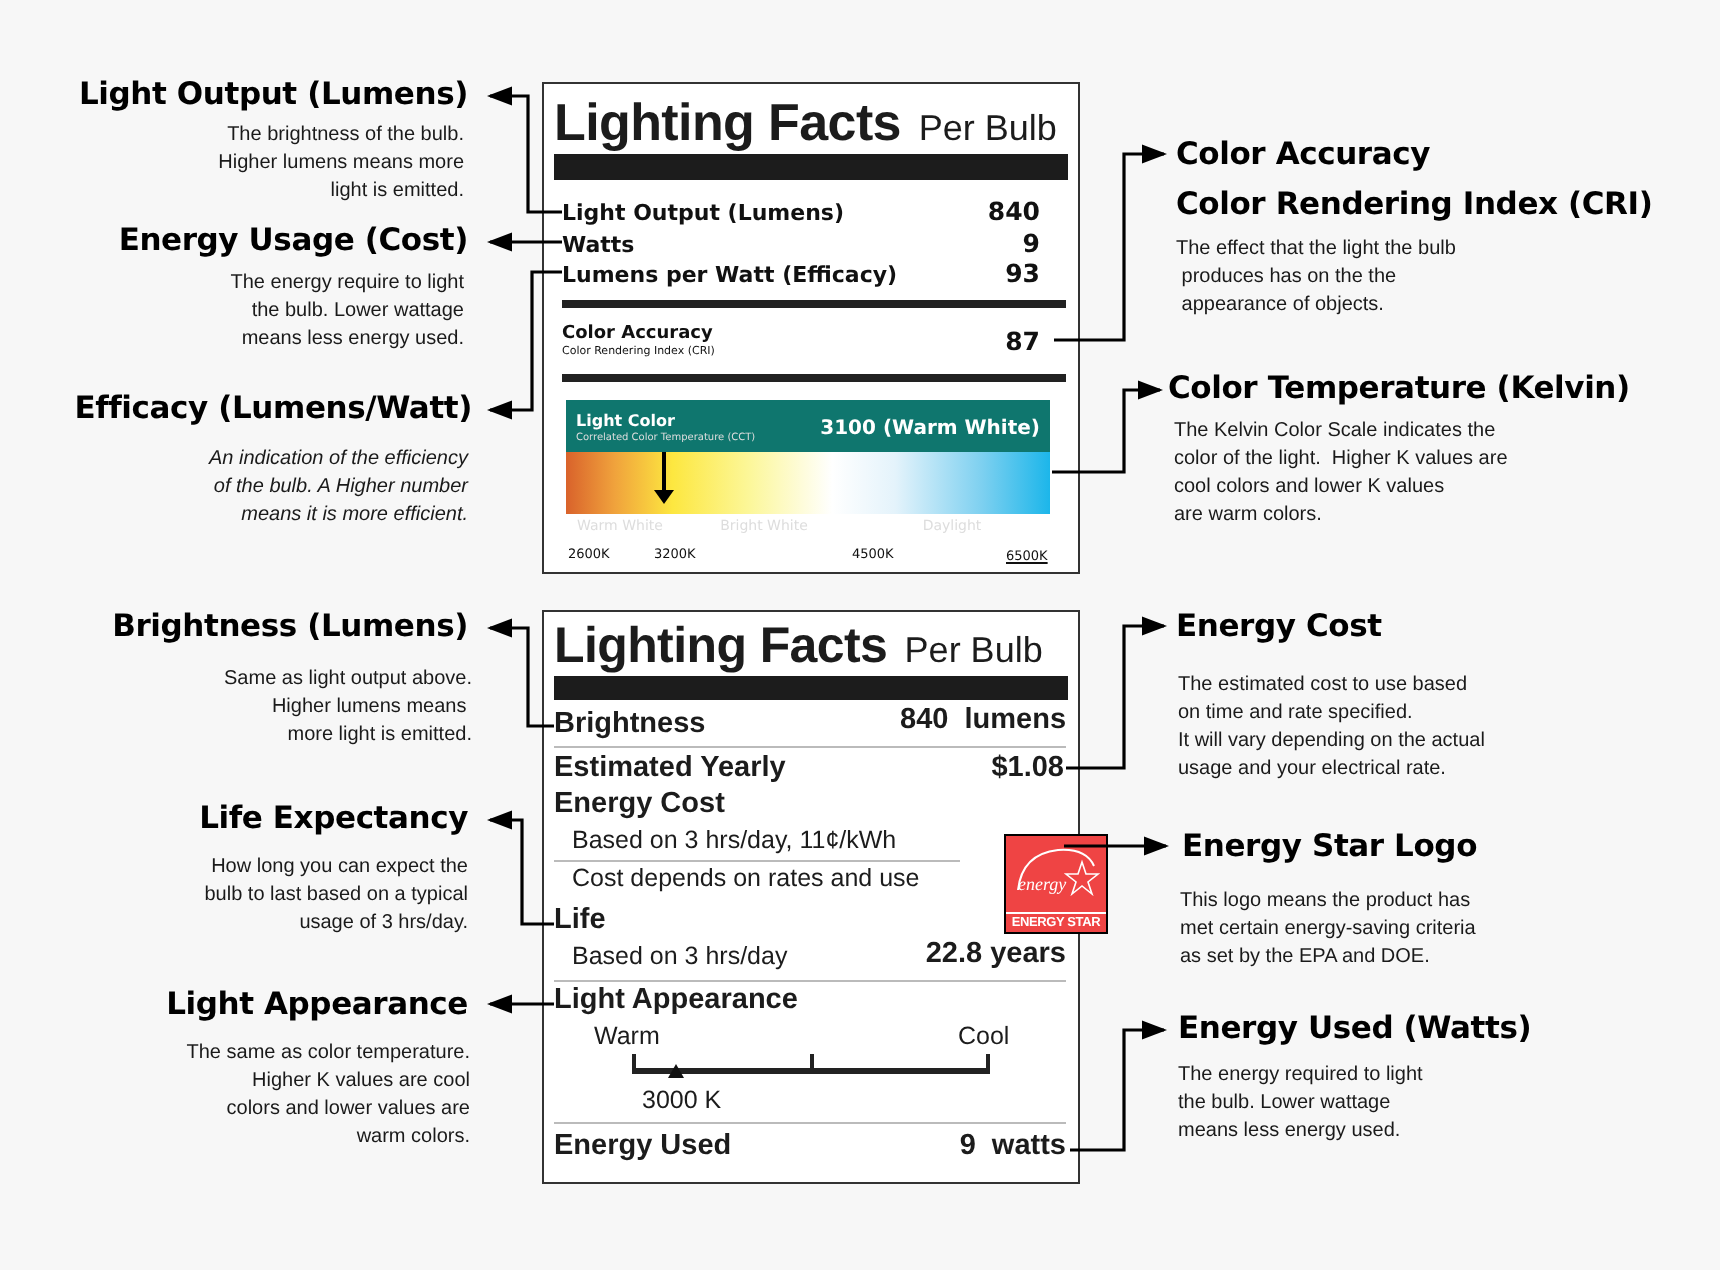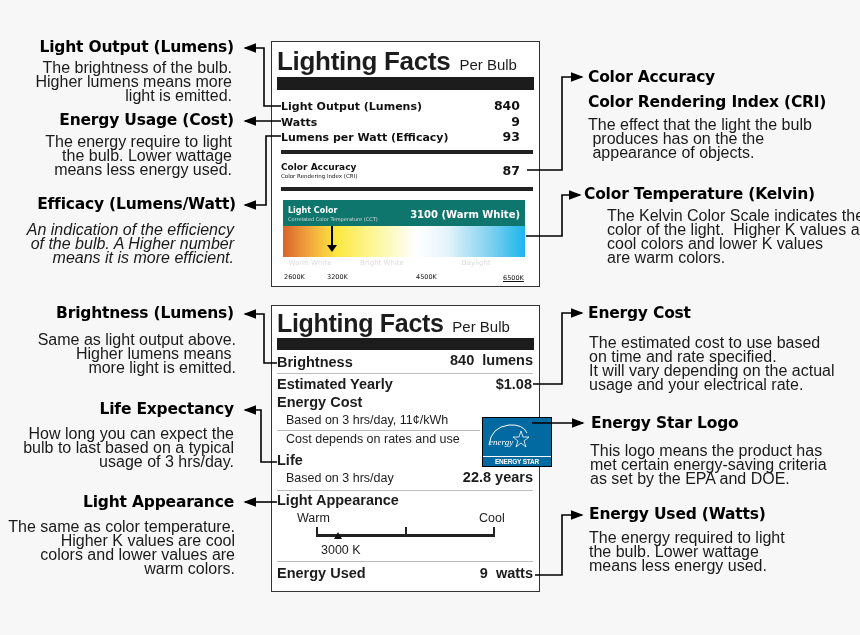--- a/index.html
+++ b/index.html
@@ -3,48 +3,48 @@
 <meta charset="utf-8">
 <style>
   * { box-sizing: border-box; margin: 0; padding: 0; }
   html, body { width: 860px; height: 635px; background: #f7f7f7; overflow: hidden; }
   body { position: relative; font-family: "Liberation Sans", sans-serif; color: #111; }
 
   .abs { position: absolute; }
 
   
   .ann-title { position: absolute; font-family: "DejaVu Sans", sans-serif; font-weight: bold; font-size: 15.5px; color: #000; white-space: nowrap; letter-spacing: -0.2px; }
-  .ann-desc { position: absolute; font-size: 16px; line-height: 14px; color: #1a1a1a; white-space: pre; }
+  .ann-desc { position: absolute; font-size: 10px; line-height: 14px; color: #1a1a1a; white-space: pre; }
   .left .ann-title, .left .ann-desc { text-align: right; }
 
   
   .label { position: absolute; background: #fff; border: 1.5px solid #333; }
   .lf-title { position: absolute; font-weight: bold; font-size: 26px; color: #1c1c1c; white-space: nowrap; letter-spacing: -0.3px; }
-  .lf-sub { font-weight: normal; font-size: 15px; letter-spacing: 0; margin-left: 2px; }
+  .lf-sub { font-weight: normal; font-size: 18px; letter-spacing: 0; margin-left: 2px; }
   .thick-bar { position: absolute; background: #1c1c1c; }
   .rule { position: absolute; background: #222; }
   .thin-rule { position: absolute; background: #bbb; height: 1px; }
 
   .row { position: absolute; font-size: 11px; font-weight: bold; white-space: nowrap; font-family: "DejaVu Sans", sans-serif; }
   .val { position: absolute; font-weight: bold; font-size: 12.5px; text-align: right; white-space: nowrap; font-family: "DejaVu Sans", sans-serif; }
 
   .l2 { position: absolute; font-size: 14.5px; white-space: nowrap; color: #1c1c1c; }
   .l2b { font-weight: bold; }
 
   
   .lc-box { position: absolute; left: 283px; top: 200px; width: 242px; height: 56px; background: #0f766e; }
   .lc-grad { position: absolute; left: 0; top: 26px; width: 242px; height: 31px;
     background: linear-gradient(to right, #d9622b 0%, #f0a23c 10%, #fde740 22%, #fcf79a 38%, #ffffff 55%, #e4f3fb 68%, #7dd0f0 86%, #1cb6ea 100%); }
   .lc-seg { position: absolute; top: 57px; height: 13px; color: #ddd; font-size: 7px; text-align: center; line-height: 13px; font-family: "DejaVu Sans", sans-serif; }
   .tick-lbl { position: absolute; font-size: 6.5px; color: #111; font-family: "DejaVu Sans", sans-serif; }
 
   
   svg.conn { position: absolute; left: 0; top: 0; width: 860px; height: 635px; pointer-events: none; }
 
-  .estar { position: absolute; left: 482px; top: 417px; width: 70px; height: 50px; background: #0369a1; border: 1px solid #000; }
+  .estar { position: absolute; left: 502px; top: 417px; width: 52px; height: 50px; background: #ef4444; border: 1px solid #000; }
   .estar-text { position: absolute; bottom: 1px; left: 0; width: 100%; font-size: 6.5px; color: #fff; text-align: center; font-weight: bold; letter-spacing: -0.2px; border-top: 1px solid #fff; padding-top: 1px; }
 </style>
 </head>
 <body>
 
 <div class="left">
   <div class="ann-title" style="right:626px; top:38px;">Light Output (Lumens)</div>
   <div class="ann-desc" style="right:628px; top:61px;">The brightness of the bulb.
 Higher lumens means more
 light is emitted.</div>
@@ -85,32 +85,32 @@
   <div class="abs" style="left:48px; top:26px; width:1.5px; height:22px; background:#000;"></div>
   <div class="abs" style="left:44px; top:45px; width:0; height:0; border-left:5px solid transparent; border-right:5px solid transparent; border-top:7px solid #000;"></div>
   <div class="lc-seg" style="left:0; width:54px;">Warm White</div>
   <div class="abs" style="left:54px; top:57px; width:1px; height:13px; background:#fff;"></div>
   <div class="lc-seg" style="left:55px; width:88px;">Bright White</div>
   <div class="abs" style="left:143px; top:57px; width:1px; height:13px; background:#fff;"></div>
   <div class="lc-seg" style="left:144px; width:98px;">Daylight</div>
 </div>
 <div class="tick-lbl" style="left:284px; top:273px;">2600K</div>
 <div class="tick-lbl" style="left:327px; top:273px;">3200K</div>
-<div class="tick-lbl" style="left:416px; top:273px;text-align:center;">4500K</div>
+<div class="tick-lbl" style="left:426px; top:273px;text-align:center;">4500K</div>
 <div class="tick-lbl" style="left:503px; top:274px;text-decoration:underline;">6500K</div>
 
 <div>
   <div class="ann-title" style="left:588px; top:68px;">Color Accuracy</div>
   <div class="ann-title" style="left:588px; top:93px;">Color Rendering Index (CRI)</div>
   <div class="ann-desc" style="left:588px; top:118px;">The effect that the light the bulb
  produces has on the the
  appearance of objects.</div>
 
   <div class="ann-title" style="left:584px; top:185px;">Color Temperature (Kelvin)</div>
-  <div class="ann-desc" style="left:587px; top:209px;margin-left:20px;">The Kelvin Color Scale indicates the
+  <div class="ann-desc" style="left:587px; top:209px;">The Kelvin Color Scale indicates the
 color of the light.  Higher K values are
 cool colors and lower K values
 are warm colors.</div>
 </div>
 
 <div class="left">
   <div class="ann-title" style="right:626px; top:304px;">Brightness (Lumens)</div>
   <div class="ann-desc" style="right:624px; top:333px;">Same as light output above.
 Higher lumens means 
 more light is emitted.</div>

